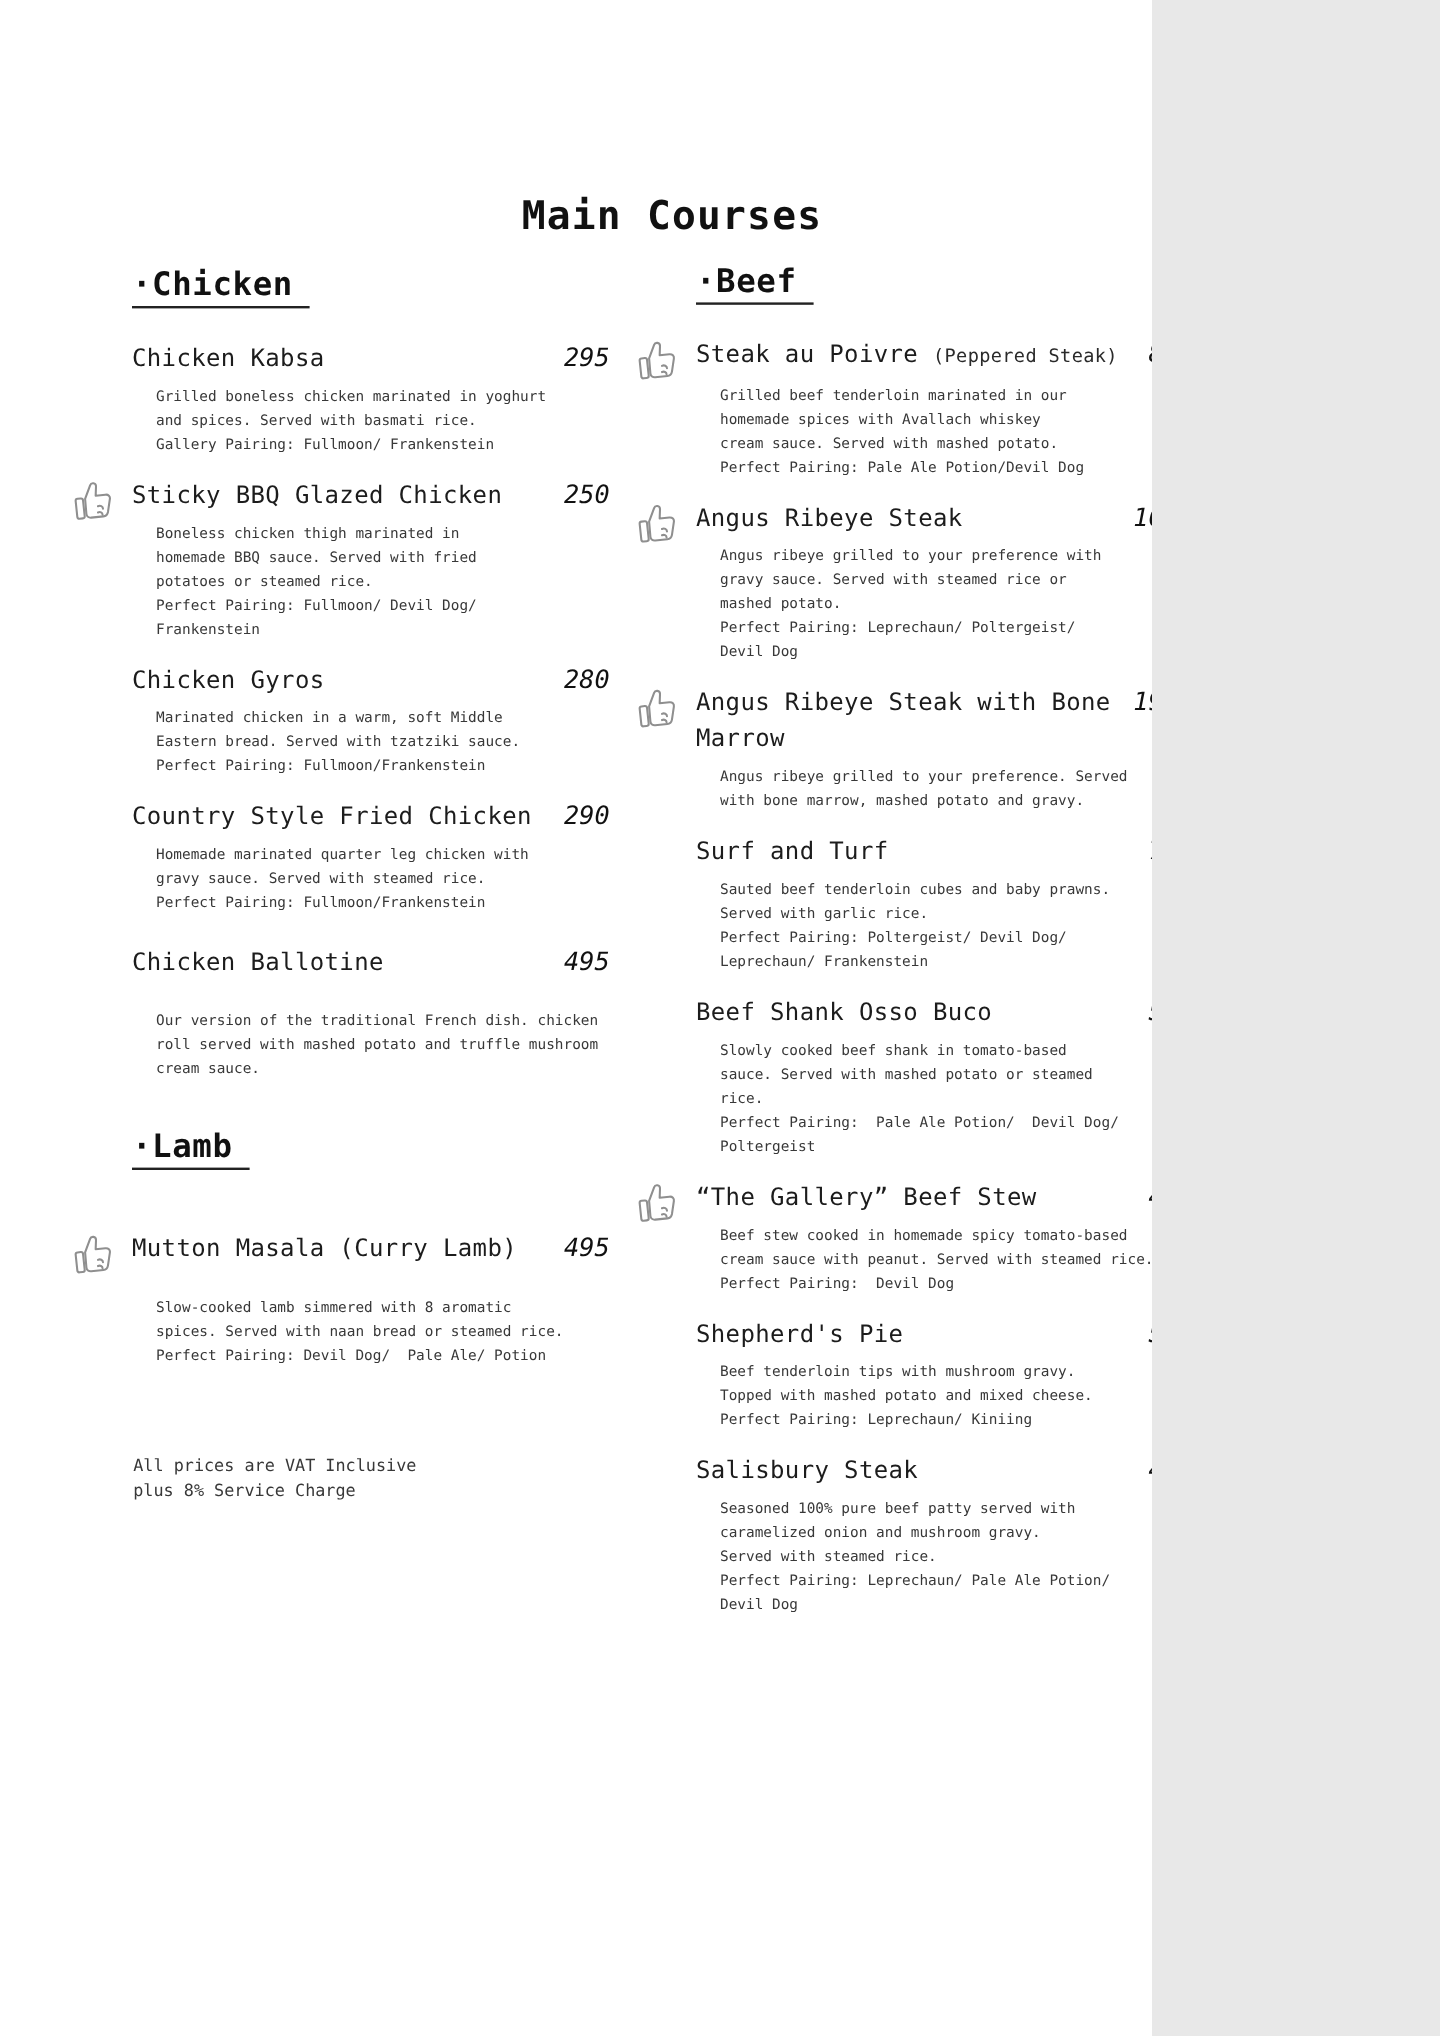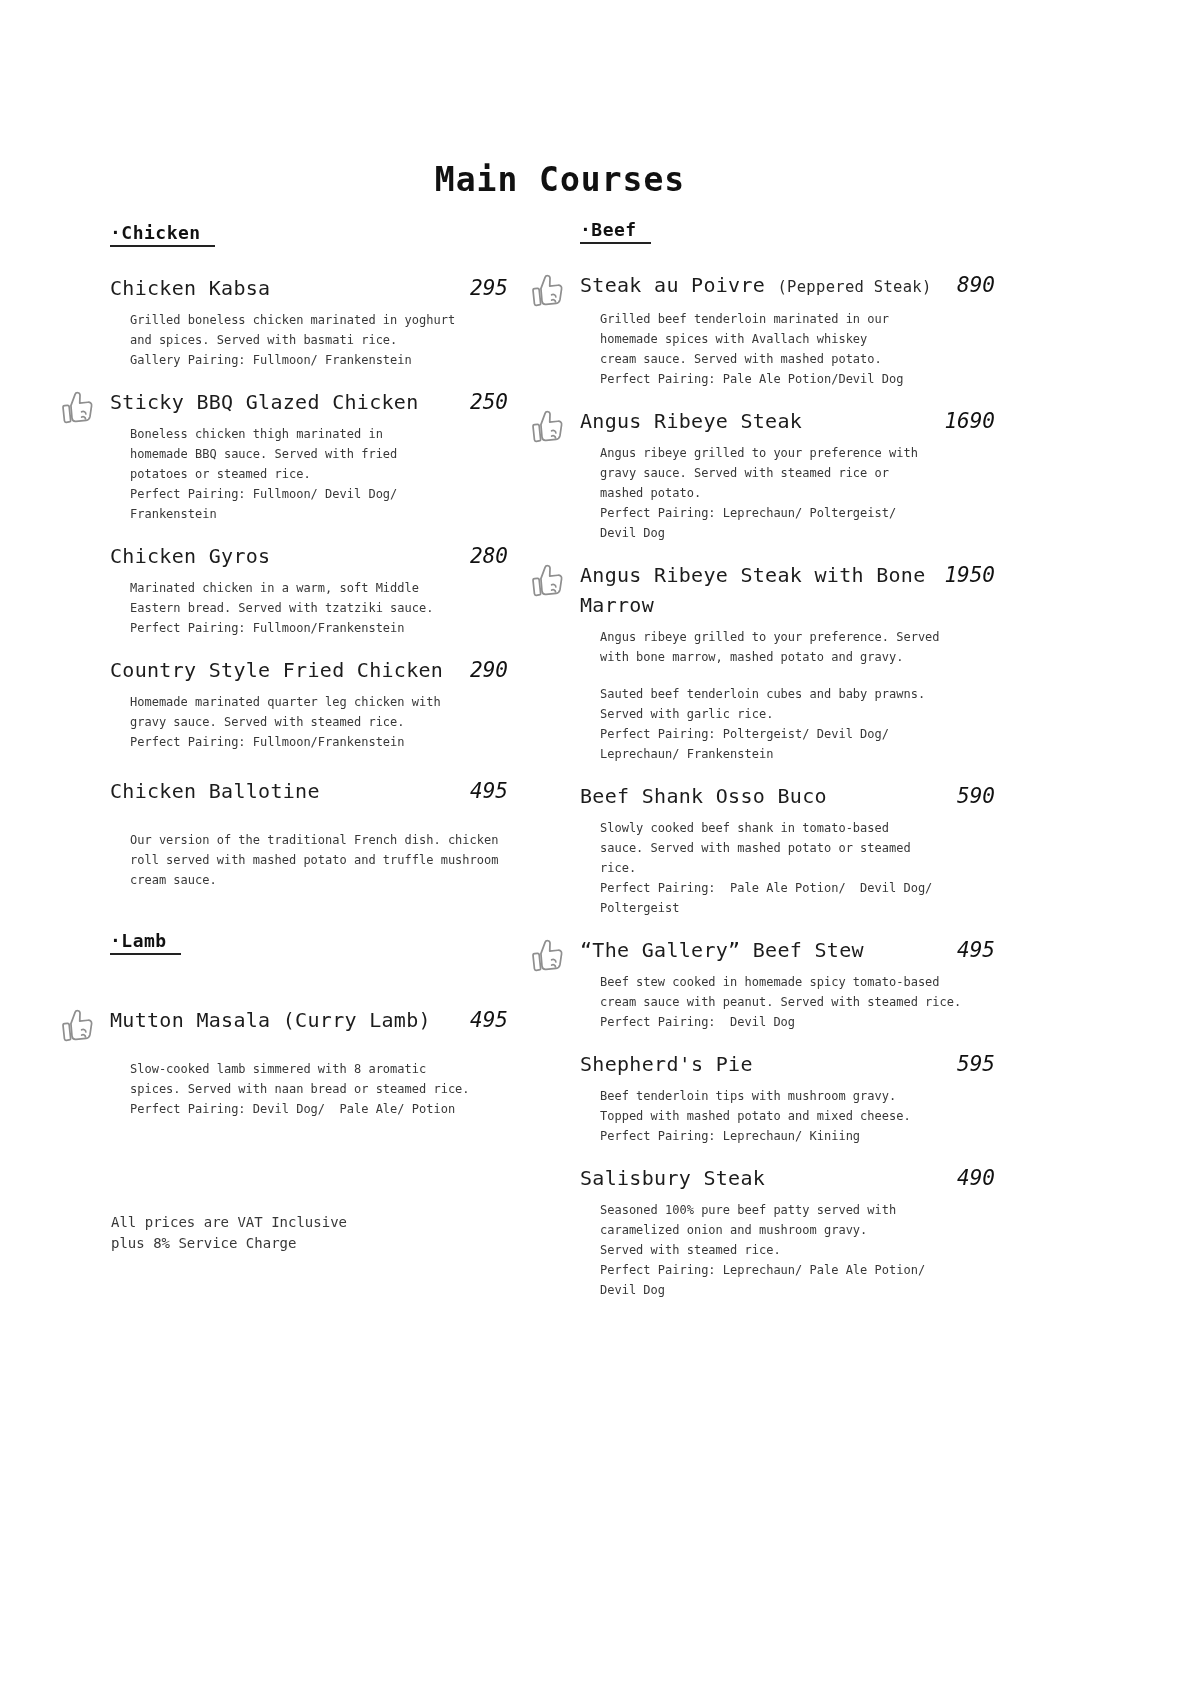--- a/index.html
+++ b/index.html
@@ -1,35 +1,35 @@
 <!DOCTYPE html>
 <html><head>
 <meta charset="utf-8">
 <style>
   html,body{margin:0;padding:0;background:#e8e8e8;}
   .page{
     position:relative;
-    width:1200px;height:1697px;
+    width:960px;height:1697px;
     background:#ffffff;
     font-family:"DejaVu Sans Mono","Liberation Mono",monospace;
     color:#222;
     overflow:hidden;
   }
   .page-title{
     position:absolute;top:160px;left:0;width:1120px;
     text-align:center;
     font-size:33px;font-weight:bold;letter-spacing:1px;
     color:#111;
   }
   .col{position:absolute;}
   .col-left{left:110px;top:222px;width:398px;}
   .col-right{left:580px;top:219px;width:415px;}
   .section-header{
     display:inline-block;
-    font-size:18px;font-weight:bold;color:#111;
+    font-size:27px;font-weight:bold;color:#111;
     border-bottom:2.5px solid #222;
     padding:0 14px 2px 0;
     margin:0 0 26px 0;
     letter-spacing:0.5px;
   }
   .section{margin-bottom:6px;}
   .section + .section .section-header{margin-top:16px;}
   .item{position:relative;margin-bottom:17px;}
   .item-head{display:flex;align-items:flex-start;}
   .item-name{
@@ -231,20 +231,24 @@
       <span class="item-price">1950</span>
     </div>
     <div class="item-desc">
               <div class="desc-line">Angus ribeye grilled to your preference. Served</div>
               <div class="desc-line">with bone marrow, mashed potato and gravy.</div>
             </div>
   </div>
 
   <div class="item">
 
+    <div class="item-head">
+      <span class="item-name"><span>Surf and Turf</span> </span>
+      <span class="item-price">780</span>
+    </div>
     <div class="item-desc">
               <div class="desc-line">Sauted beef tenderloin cubes and baby prawns.</div>
               <div class="desc-line">Served with garlic rice.</div>
               <div class="desc-line">Perfect Pairing: Poltergeist/ Devil Dog/</div>
               <div class="desc-line">Leprechaun/ Frankenstein</div>
             </div>
   </div>
 
   <div class="item">
 

